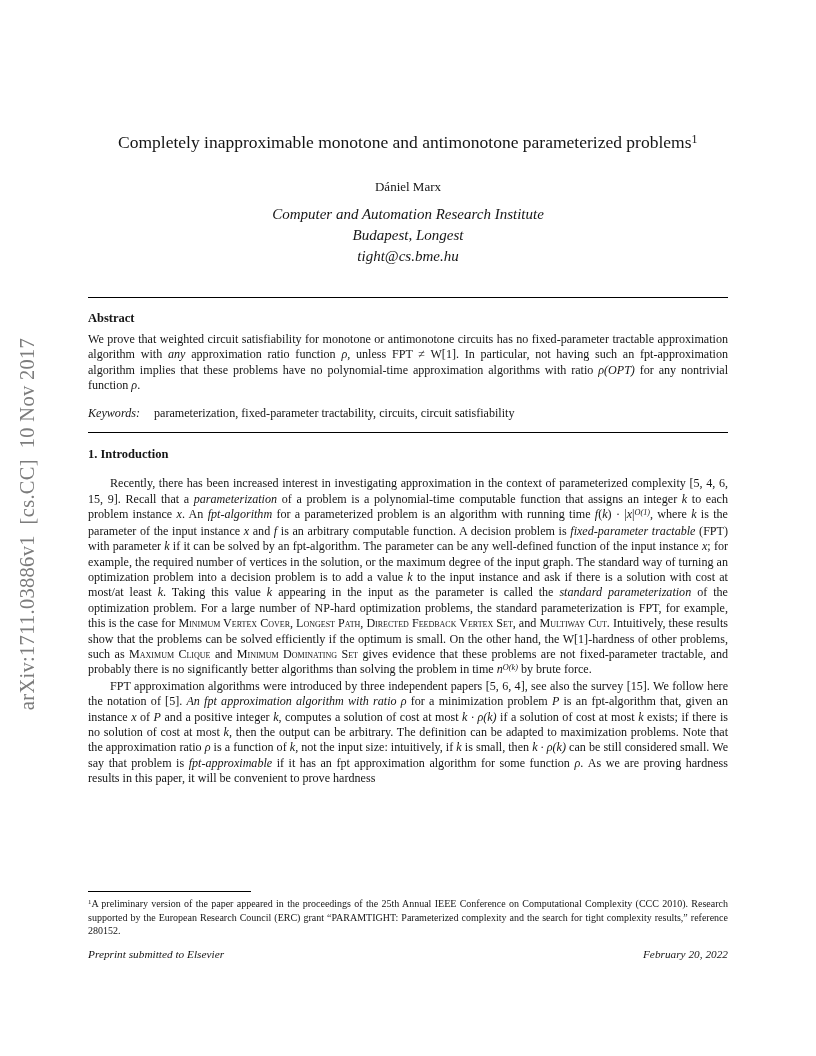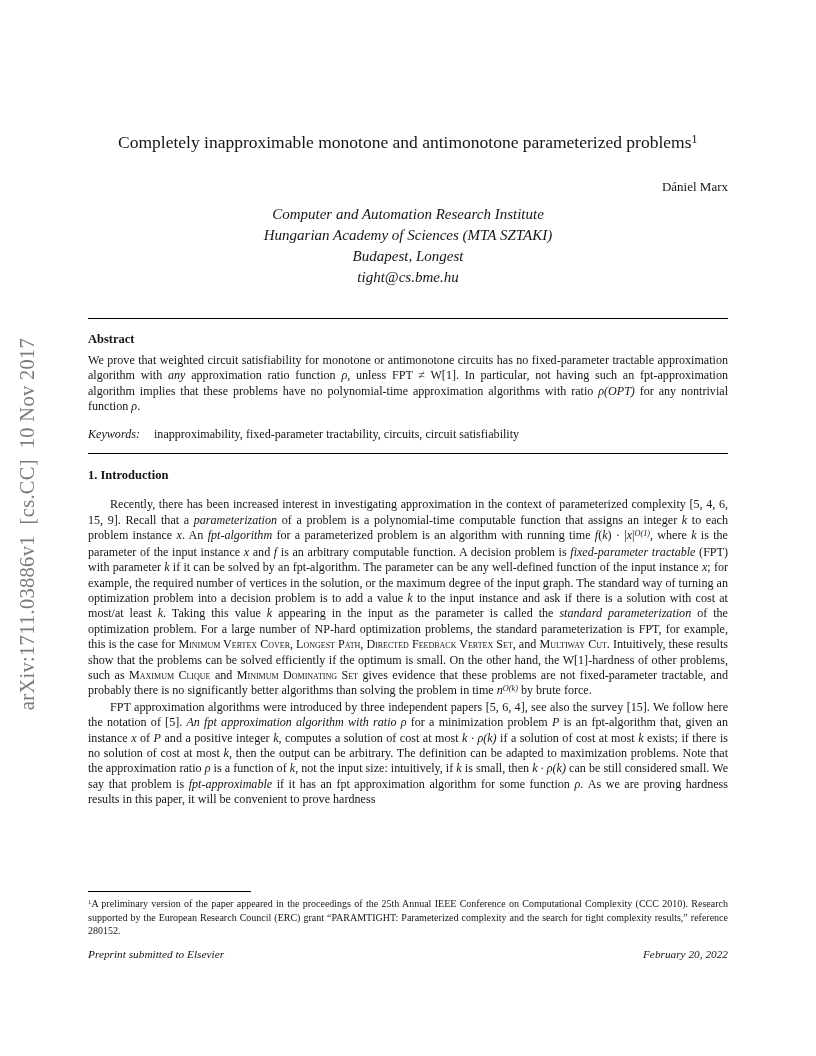--- a/index.html
+++ b/index.html
@@ -32,21 +32,21 @@
   .title{
     margin:130px 0 0 0;
     padding:0 30px;
     text-align:left;
     font-size:17.5px;
     font-weight:normal;
     line-height:1.42;
   }
   .author{
     margin-top:24px;
-    text-align:right;
+    text-align:center;
     font-size:13px;
   }
   .affiliation{
     margin-top:9px;
     text-align:center;
     font-style:italic;
     font-size:15px;
     line-height:1.4;
   }
   .rule{border-top:1px solid #000;height:0;}
@@ -124,32 +124,31 @@
   <div class="arxiv-banner">arXiv:1711.03886v1  [cs.CC]  10 Nov 2017</div>
 
   <main class="content">
 
     <h1 class="title"><span>Completely inapproximable monotone and antimonotone parameterized problems</span><span class="sup">1</span></h1>
 
     <div class="author">Dániel Marx</div>
 
     <div class="affiliation">
         <div>Computer and Automation Research Institute</div>
-        <div>Hungarian Academy of Sciences (MTA SZTAKI)</div>
         <div>Budapest, Longest</div>
         <div>tight@cs.bme.hu</div>
       </div>
 
     <div class="rule rule-abstract-top"></div>
 
     <div class="abs-heading">Abstract</div>
 
     <p class="abs-text"><span>We prove that weighted circuit satisfiability for monotone or antimonotone circuits has no fixed-parameter tractable approximation algorithm with </span><span class="seg-i">any</span><span> approximation ratio function </span><span class="seg-i">ρ</span><span>, unless FPT ≠ W[1]. In particular, not having such an fpt-approximation algorithm implies that these problems have no polynomial-time approximation algorithms with ratio </span><span class="seg-i">ρ(OPT)</span><span> for any nontrivial function </span><span class="seg-i">ρ</span><span>.</span></p>
 
-    <p class="keywords"><span class="kw-label">Keywords:</span><span>inapproximability, fixed-parameter tractability, circuits, circuit satisfiability</span></p>
+    <p class="keywords"><span class="kw-label">Keywords:</span><span>parameterization, fixed-parameter tractability, circuits, circuit satisfiability</span></p>
 
     <div class="rule rule-abstract-bottom"></div>
 
     <h2 class="section-heading">1. Introduction</h2>
 
     <p class="body-para indent"><span>Recently, there has been increased interest in investigating approximation in the context of parameterized complexity [5, 4, 6, 15, 9]. Recall that a </span><span class="seg-i">parameterization</span><span> of a problem is a polynomial-time computable function that assigns an integer </span><span class="seg-i">k</span><span> to each problem instance </span><span class="seg-i">x</span><span>. An </span><span class="seg-i">fpt-algorithm</span><span> for a parameterized problem is an algorithm with running time </span><span class="seg-i">f</span><span>(</span><span class="seg-i">k</span><span>) · |</span><span class="seg-i">x</span><span>|</span><span class="seg-supi">O(1)</span><span>, where </span><span class="seg-i">k</span><span> is the parameter of the input instance </span><span class="seg-i">x</span><span> and </span><span class="seg-i">f</span><span> is an arbitrary computable function. A decision problem is </span><span class="seg-i">fixed-parameter tractable</span><span> (FPT) with parameter </span><span class="seg-i">k</span><span> if it can be solved by an fpt-algorithm. The parameter can be any well-defined function of the input instance </span><span class="seg-i">x</span><span>; for example, the required number of vertices in the solution, or the maximum degree of the input graph. The standard way of turning an optimization problem into a decision problem is to add a value </span><span class="seg-i">k</span><span> to the input instance and ask if there is a solution with cost at most/at least </span><span class="seg-i">k</span><span>. Taking this value </span><span class="seg-i">k</span><span> appearing in the input as the parameter is called the </span><span class="seg-i">standard parameterization</span><span> of the optimization problem. For a large number of NP-hard optimization problems, the standard parameterization is FPT, for example, this is the case for </span><span class="seg-sc">Minimum Vertex Cover</span><span>, </span><span class="seg-sc">Longest Path</span><span>, </span><span class="seg-sc">Directed Feedback Vertex Set</span><span>, and </span><span class="seg-sc">Multiway Cut</span><span>. Intuitively, these results show that the problems can be solved efficiently if the optimum is small. On the other hand, the W[1]-hardness of other problems, such as </span><span class="seg-sc">Maximum Clique</span><span> and </span><span class="seg-sc">Minimum Dominating Set</span><span> gives evidence that these problems are not fixed-parameter tractable, and probably there is no significantly better algorithms than solving the problem in time </span><span class="seg-i">n</span><span class="seg-supi">O(k)</span><span> by brute force.</span></p>
 
     <p class="body-para indent"><span>FPT approximation algorithms were introduced by three independent papers [5, 6, 4], see also the survey [15]. We follow here the notation of [5]. </span><span class="seg-i">An fpt approximation algorithm with ratio ρ</span><span> for a minimization problem </span><span class="seg-i">P</span><span> is an fpt-algorithm that, given an instance </span><span class="seg-i">x</span><span> of </span><span class="seg-i">P</span><span> and a positive integer </span><span class="seg-i">k</span><span>, computes a solution of cost at most </span><span class="seg-i">k · ρ(k)</span><span> if a solution of cost at most </span><span class="seg-i">k</span><span> exists; if there is no solution of cost at most </span><span class="seg-i">k</span><span>, then the output can be arbitrary. The definition can be adapted to maximization problems. Note that the approximation ratio </span><span class="seg-i">ρ</span><span> is a function of </span><span class="seg-i">k</span><span>, not the input size: intuitively, if </span><span class="seg-i">k</span><span> is small, then </span><span class="seg-i">k · ρ(k)</span><span> can be still considered small. We say that problem is </span><span class="seg-i">fpt-approximable</span><span> if it has an fpt approximation algorithm for some function </span><span class="seg-i">ρ</span><span>. As we are proving hardness results in this paper, it will be convenient to prove hardness</span></p>
 
   </main>

